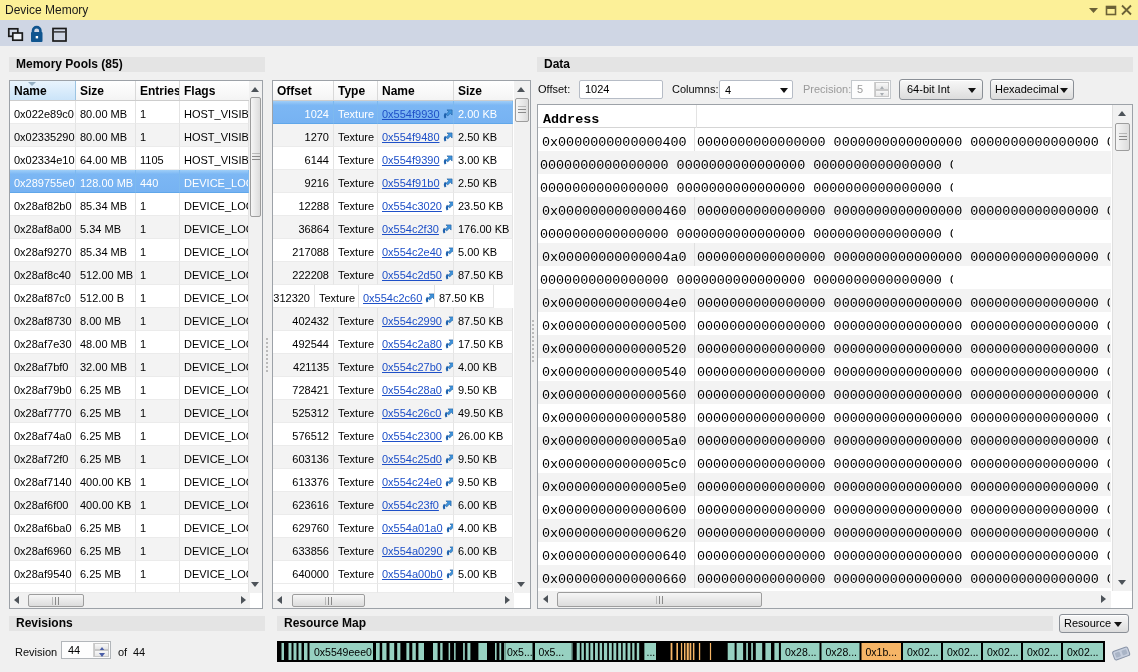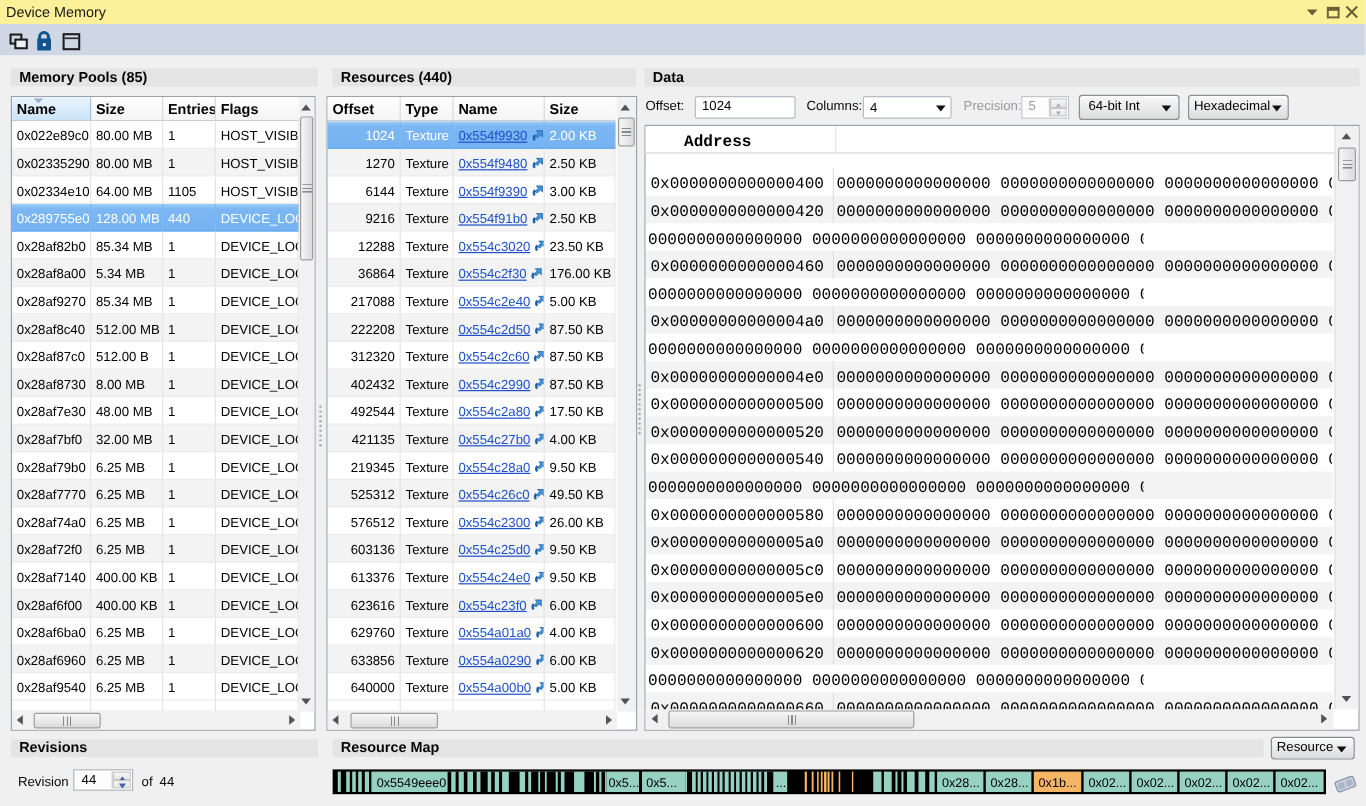--- a/index.html
+++ b/index.html
@@ -93,21 +93,20 @@
       <path d="M33 13 v-2.2 a3.7 3.7 0 0 1 7.4 0 V13" fill="none" stroke="#10558f" stroke-width="2.6"></path>
       <rect x="31" y="12" width="11.5" height="10" rx="1" fill="#10558f"></rect>
       <rect x="35.7" y="16" width="2.4" height="2.4" fill="#fff"></rect>
 
       <rect x="53" y="8.5" width="13" height="12.5" fill="none" stroke="#1a1a1a" stroke-width="1.7"></rect>
       <rect x="53.8" y="11.2" width="11.4" height="1.4" fill="#2a2a2a"></rect>
     </svg>
   </div>
 
   <div class="phead" style="left:9px; top:57px; width:256px;">Memory Pools (85)</div>
-  <div class="phead" style="left:277px; top:57px; width:253px;">Resources (440)</div>
   <div class="phead" style="left:9px; top:616px; width:256px;">Revisions</div>
   <div class="phead" style="left:537px; top:57px; width:596px;">Data</div>
   <div class="phead" style="left:277px; top:616px; width:776px;">Resource Map</div>
 
   <div class="dots" style="left:266px; top:338px;">
       <i></i>
       <i></i>
       <i></i>
       <i></i>
       <i></i>
@@ -361,21 +360,21 @@
 <div class="r alt">
           <div class="c ra" style="width:61px">222208</div>
           <div class="c" style="width:44px">Texture</div>
           <div class="c" style="width:76px"><span class="lnk">0x554c2d50</span><svg class="lnki" width="10" height="10" viewBox="0 0 10 10">
               <path d="M4.0 0.9 L9.1 0.9 L9.1 6.0 L7.3 4.3 L4.7 6.9 L3.1 5.3 L5.7 2.7 Z" fill="#3f94dc" stroke="#1c5a9c" stroke-width="0.6"></path>
               <path d="M1.7 9.4 C0.4 7.6 0.6 5.2 2.1 3.8 L3.7 5.5 C2.9 6.3 2.8 7.5 3.4 8.4 Z" fill="#1f62ae"></path>
             </svg></div>
           <div class="c nb" style="width:59px">87.50 KB</div>
         </div>
 <div class="r">
-          <div class="c ra" style="width:61px">312320</div>
+          <div class="c ra" style="width:42px">312320</div>
           <div class="c" style="width:44px">Texture</div>
           <div class="c" style="width:76px"><span class="lnk">0x554c2c60</span><svg class="lnki" width="10" height="10" viewBox="0 0 10 10">
               <path d="M4.0 0.9 L9.1 0.9 L9.1 6.0 L7.3 4.3 L4.7 6.9 L3.1 5.3 L5.7 2.7 Z" fill="#3f94dc" stroke="#1c5a9c" stroke-width="0.6"></path>
               <path d="M1.7 9.4 C0.4 7.6 0.6 5.2 2.1 3.8 L3.7 5.5 C2.9 6.3 2.8 7.5 3.4 8.4 Z" fill="#1f62ae"></path>
             </svg></div>
           <div class="c nb" style="width:59px">87.50 KB</div>
         </div>
 <div class="r alt">
           <div class="c ra" style="width:61px">402432</div>
           <div class="c" style="width:44px">Texture</div>
@@ -397,21 +396,21 @@
 <div class="r alt">
           <div class="c ra" style="width:61px">421135</div>
           <div class="c" style="width:44px">Texture</div>
           <div class="c" style="width:76px"><span class="lnk">0x554c27b0</span><svg class="lnki" width="10" height="10" viewBox="0 0 10 10">
               <path d="M4.0 0.9 L9.1 0.9 L9.1 6.0 L7.3 4.3 L4.7 6.9 L3.1 5.3 L5.7 2.7 Z" fill="#3f94dc" stroke="#1c5a9c" stroke-width="0.6"></path>
               <path d="M1.7 9.4 C0.4 7.6 0.6 5.2 2.1 3.8 L3.7 5.5 C2.9 6.3 2.8 7.5 3.4 8.4 Z" fill="#1f62ae"></path>
             </svg></div>
           <div class="c nb" style="width:59px">4.00 KB</div>
         </div>
 <div class="r">
-          <div class="c ra" style="width:61px">219345</div>
+          <div class="c ra" style="width:61px">728421</div>
           <div class="c" style="width:44px">Texture</div>
           <div class="c" style="width:76px"><span class="lnk">0x554c28a0</span><svg class="lnki" width="10" height="10" viewBox="0 0 10 10">
               <path d="M4.0 0.9 L9.1 0.9 L9.1 6.0 L7.3 4.3 L4.7 6.9 L3.1 5.3 L5.7 2.7 Z" fill="#3f94dc" stroke="#1c5a9c" stroke-width="0.6"></path>
               <path d="M1.7 9.4 C0.4 7.6 0.6 5.2 2.1 3.8 L3.7 5.5 C2.9 6.3 2.8 7.5 3.4 8.4 Z" fill="#1f62ae"></path>
             </svg></div>
           <div class="c nb" style="width:59px">9.50 KB</div>
         </div>
 <div class="r alt">
           <div class="c ra" style="width:61px">525312</div>
           <div class="c" style="width:44px">Texture</div>
@@ -530,30 +529,29 @@
     <div class="cbtxt" style="line-height:19px;">64-bit Int</div>
     <div class="cbarr" style="right:6px; top:8px;"></div>
   </div>
   <div class="combo-raised" style="left:990px; top:79px; width:84px; height:21px;">
     <div class="cbtxt" style="left:4px; line-height:19px;">Hexadecimal</div>
     <div class="cbarr" style="right:5px; top:8px;"></div>
   </div>
 
   <div class="tbl" style="left:537px; top:104px; width:596px; height:505px;">
     <div class="dhead">
-      <span style="position:absolute; left:5px; line-height:29px; white-space:pre;margin-left:27px;">Address</span>
+      <span style="position:absolute; left:5px; line-height:29px; white-space:pre;">Address</span>
       <div style="position:absolute; left:158px; top:0; width:1px; height:23px; background:#e3e3e3;"></div>
     </div>
-    <div class="drows" style="width:573px; overflow:hidden; height:464px;margin-top:12px;">
+    <div class="drows" style="width:573px; overflow:hidden; height:464px;">
 <div class="dr">
           <div class="da">0x0000000000000400</div>
           <div class="dd">0000000000000000 0000000000000000 0000000000000000 0000000000000000</div>
         </div>
 <div class="dr alt">
-          <div class="da">0x0000000000000420</div>
           <div class="dd">0000000000000000 0000000000000000 0000000000000000 0000000000000000</div>
         </div>
 <div class="dr">
           <div class="dd">0000000000000000 0000000000000000 0000000000000000 0000000000000000</div>
         </div>
 <div class="dr alt">
           <div class="da">0x0000000000000460</div>
           <div class="dd">0000000000000000 0000000000000000 0000000000000000 0000000000000000</div>
         </div>
 <div class="dr">
@@ -576,20 +574,21 @@
         </div>
 <div class="dr alt">
           <div class="da">0x0000000000000520</div>
           <div class="dd">0000000000000000 0000000000000000 0000000000000000 0000000000000000</div>
         </div>
 <div class="dr">
           <div class="da">0x0000000000000540</div>
           <div class="dd">0000000000000000 0000000000000000 0000000000000000 0000000000000000</div>
         </div>
 <div class="dr alt">
+          <div class="da">0x0000000000000560</div>
           <div class="dd">0000000000000000 0000000000000000 0000000000000000 0000000000000000</div>
         </div>
 <div class="dr">
           <div class="da">0x0000000000000580</div>
           <div class="dd">0000000000000000 0000000000000000 0000000000000000 0000000000000000</div>
         </div>
 <div class="dr alt">
           <div class="da">0x00000000000005a0</div>
           <div class="dd">0000000000000000 0000000000000000 0000000000000000 0000000000000000</div>
         </div>
@@ -603,20 +602,21 @@
         </div>
 <div class="dr">
           <div class="da">0x0000000000000600</div>
           <div class="dd">0000000000000000 0000000000000000 0000000000000000 0000000000000000</div>
         </div>
 <div class="dr alt">
           <div class="da">0x0000000000000620</div>
           <div class="dd">0000000000000000 0000000000000000 0000000000000000 0000000000000000</div>
         </div>
 <div class="dr">
+          <div class="da">0x0000000000000640</div>
           <div class="dd">0000000000000000 0000000000000000 0000000000000000 0000000000000000</div>
         </div>
 <div class="dr alt">
           <div class="da">0x0000000000000660</div>
           <div class="dd">0000000000000000 0000000000000000 0000000000000000 0000000000000000</div>
         </div>
     </div>
     <div class="vs" style="right:0; top:0; width:20px; height:486px; border-left:1px solid #e0e0e0;">
       <div class="arr up" style="left:5px; top:6px;"></div>
       <div class="thumbv" style="top:18px; height:28px; left:2px; right:2px;">

